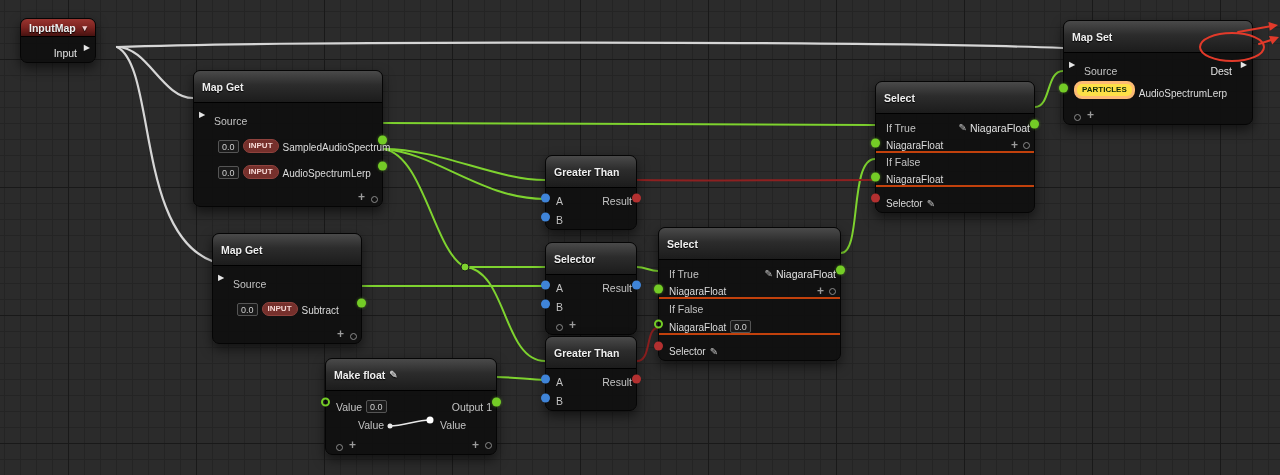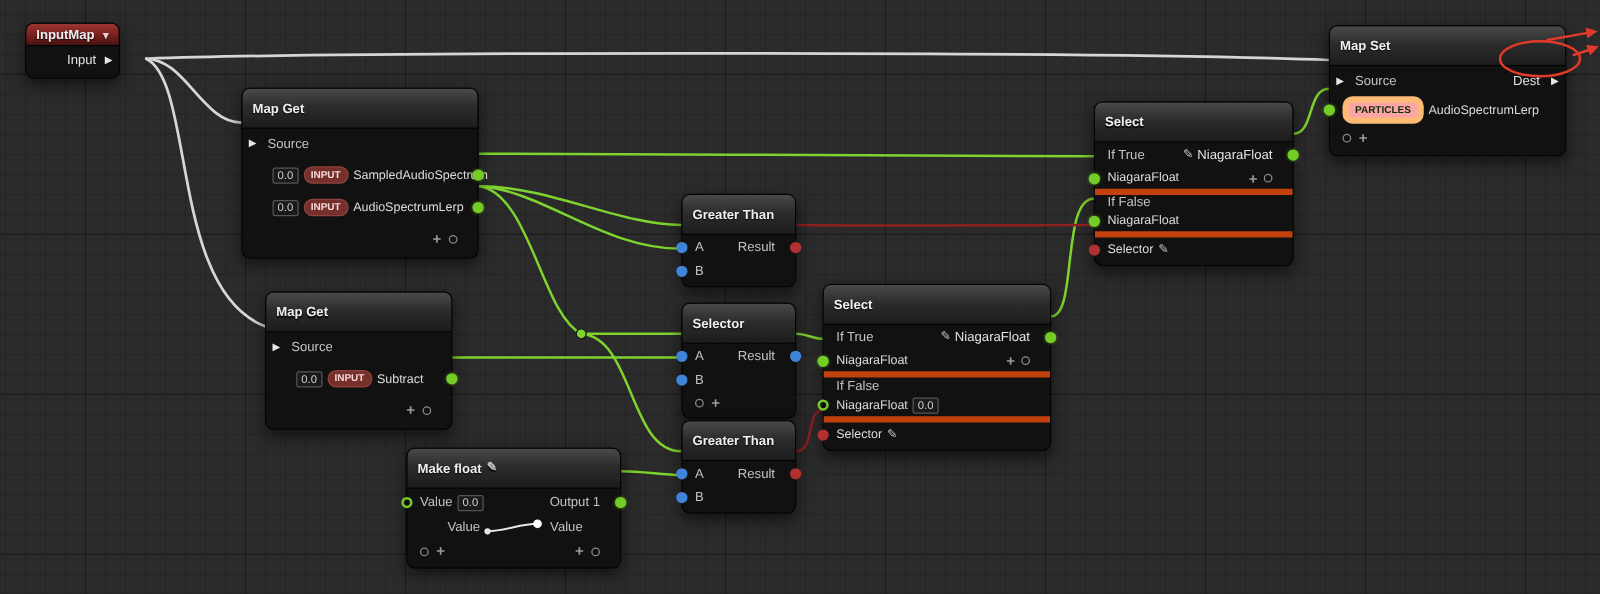--- a/index.html
+++ b/index.html
@@ -22,41 +22,41 @@
   svg.layer{position:absolute;left:0;top:0;pointer-events:none}
   .wires{z-index:1}
   .node{position:absolute;z-index:2;background:rgba(16,16,16,.95);
     border:1px solid #050505;border-radius:7px;padding-bottom:3px;
     box-shadow:0 5px 12px rgba(0,0,0,.55);color:#c3c3c3;font-size:11px;white-space:nowrap}
   .hdr{height:32px;display:flex;align-items:center;gap:4px;padding:0 8px;
     border-radius:6px 6px 0 0;border-bottom:1px solid #000;
     background:linear-gradient(180deg,#4a4a4a 0%,#2c2c2c 45%,#1c1c1c 100%);
     color:#efefef;font-size:10.5px;font-weight:bold;text-shadow:0 1px 1px #000}
   .hdr-red{height:18px;background:linear-gradient(180deg,#9a3530 0%,var(--input-map-header) 50%,#461210 100%)}
-  .row{position:relative;display:flex;align-items:center;gap:4px;padding:0 16px}
+  .row{position:relative;display:flex;align-items:flex-end;gap:4px;padding:0 4px}
   .pl20{padding-left:20px}.pl10{padding-left:10px}.pl24{padding-left:24px}
-  .sep{border-top:5px solid #c2410c}
+  .sep{border-top:2px solid #c2410c}
   .lbl{color:#c3c3c3;font-size:10.5px}
   .lbl.white{color:#e2e2e2}
   .pinlabel{color:#dcdcdc;font-size:10px}
   .rgroup{margin-left:auto;display:flex;align-items:center;gap:3px}
   .pin{position:absolute;top:50%;transform:translateY(-50%);width:9px;height:9px;border-radius:50%}
   .pin.l{left:-5px}.pin.r{right:-5px}
   .pin.green{background:var(--pin-green);box-shadow:0 0 3px rgba(120,210,40,.55)}
   .pin.green-hollow{width:9px;height:9px;background:transparent;border:2px solid var(--pin-green)}
   .pin.blue{background:var(--pin-blue)}
   .pin.red{background:var(--pin-red)}
   .pin.exec{width:auto;height:auto;background:none;border:none;border-radius:0;
     font-size:8px;color:#e6e6e6;line-height:1}
   .pin.exec.l{left:5px}.pin.exec.r{right:5px}
   .valbox{background:#1a1a1a;border:1px solid #555;border-radius:2px;
     font-size:9px;color:#cfcfcf;padding:0 3px;height:13px;display:inline-flex;align-items:center}
   .pill{border-radius:8px;font-size:8px;font-weight:bold;padding:1px 5px;line-height:10px}
   .pill.input{background:#76302c;color:#f6d9d6;border:1px solid #8f423d}
-  .pill.particles{background:#fca5a5;color:#0e2a08;border:5px solid #fdba74}
+  .pill.particles{background:#fde047;color:#0e2a08;border:3px solid #fdba74}
   .plusbtn{color:#9b9b9b;font-size:12px;font-weight:bold;line-height:1}
   .ringbtn{width:7px;height:7px;border:1px solid #8a8a8a;border-radius:50%;display:inline-block}
   .pencil{color:#c0c0c0;font-size:10px;line-height:1}
   .chev{margin-left:auto;color:#f0caca;font-size:9px}
   .w-white{fill:none;stroke:var(--wire-white);stroke-width:2.2;stroke-linecap:round}
   .w-green{fill:none;stroke:var(--wire-green);stroke-width:2;stroke-linecap:round}
   .w-red{fill:none;stroke:var(--wire-red);stroke-width:2;stroke-linecap:round}
   .reroute{fill:var(--wire-green);stroke:#1a1a1a;stroke-width:1}
   .anno{fill:none;stroke:var(--annotation-red);stroke-width:2;stroke-linecap:round}
   .anno-fill{fill:var(--annotation-red)}

